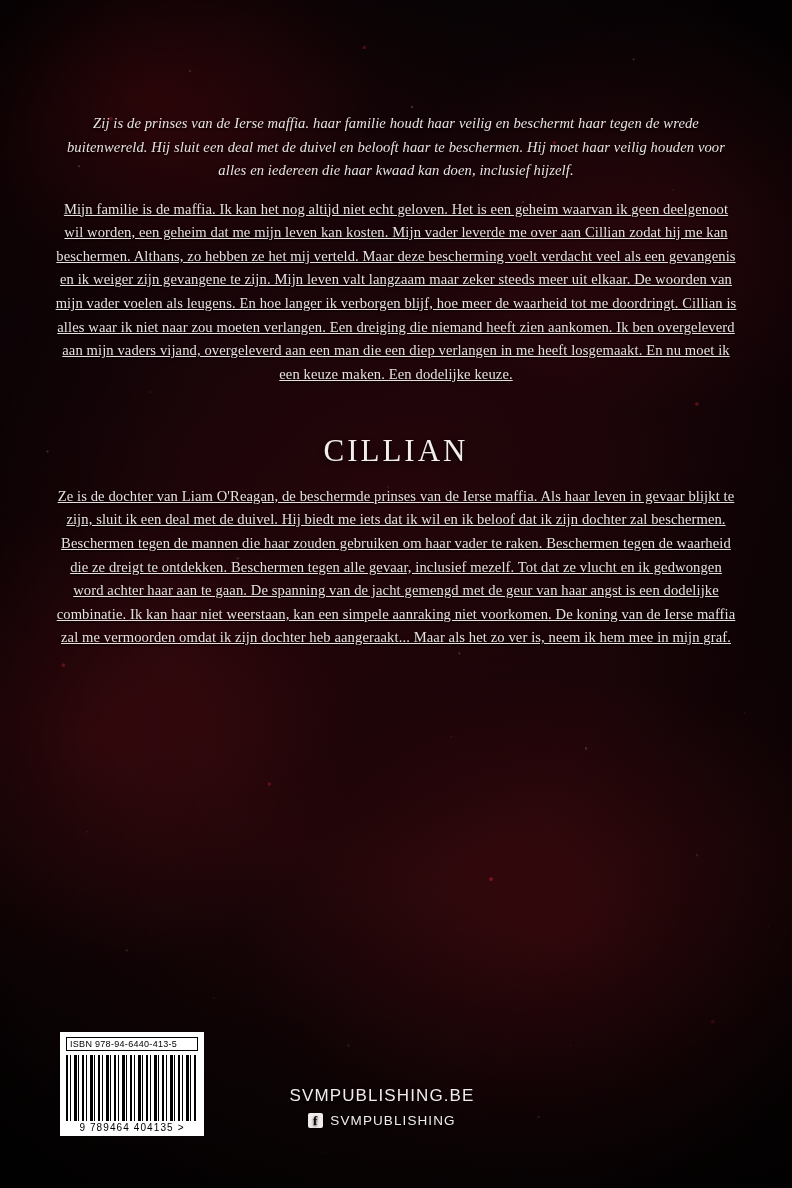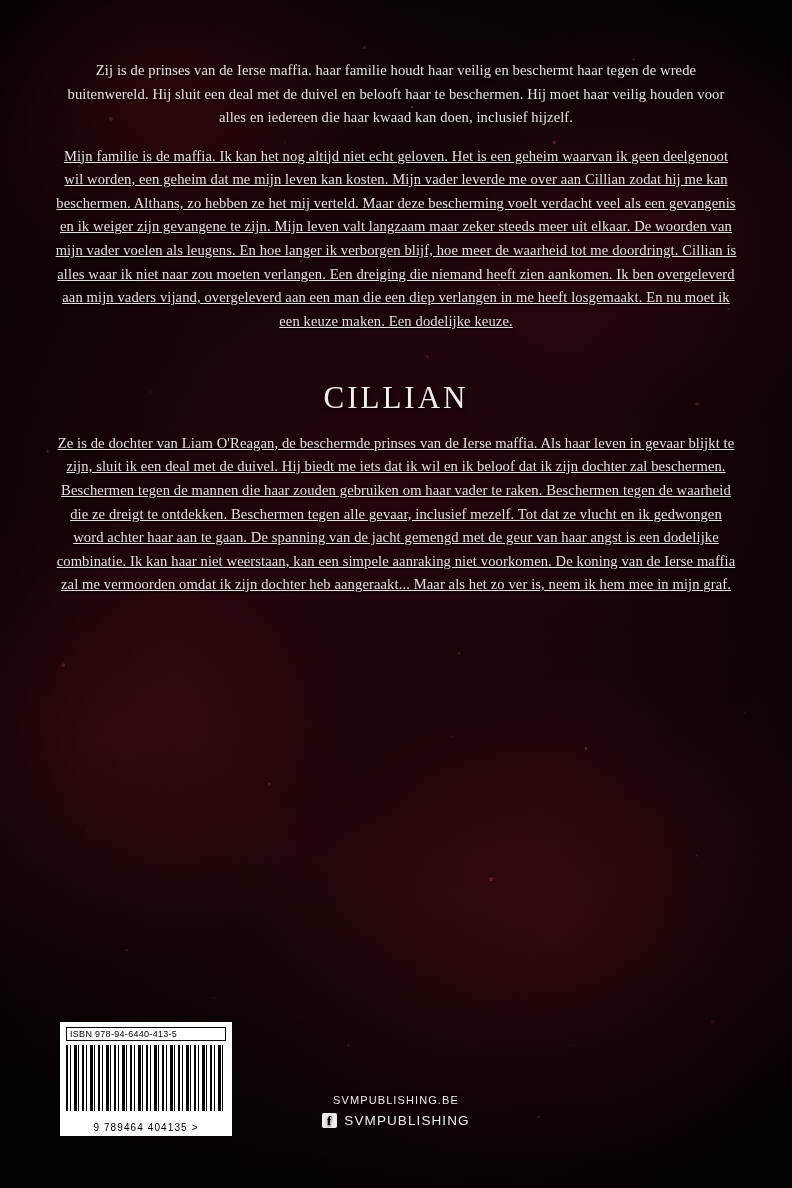--- a/index.html
+++ b/index.html
@@ -96,26 +96,27 @@
 
   .content {
     position: relative;
     z-index: 5;
     padding: 0 54px;
     color: #ece7e6;
     text-align: center;
   }
 
   .blurb {
-    margin-top: 59px;
+    margin-top: 112px;
     font-size: 14.6px;
     line-height: 1.62;
     color: #e8e2e1;
     text-shadow: 0 1px 3px rgba(0,0,0,0.85);
     letter-spacing: 0.1px;
+    font-style: italic;
   }
 
   .section-title {
     margin: 30px 0 16px;
     font-size: 31px;
     letter-spacing: 3px;
     color: #f2eeed;
     font-weight: 400;
     text-shadow: 0 2px 6px rgba(0,0,0,0.9);
   }
@@ -136,21 +137,21 @@
     right: 0;
     bottom: 52px;
     z-index: 6;
     display: flex;
     align-items: flex-end;
     padding: 0 60px;
   }
 
   .barcode-box {
     background: #fff;
-    width: 172px;
+    width: 144px;
     padding: 5px 6px 3px;
     box-sizing: border-box;
     color: #000;
     font-family: "Liberation Sans", sans-serif;
   }
   .isbn-line {
     border: 1px solid #000;
     font-size: 9px;
     padding: 1px 3px;
     letter-spacing: 0.3px;
@@ -169,32 +170,32 @@
       #000 8px, #000 11px,
       #fff 11px, #fff 12px,
       #000 12px, #000 13px,
       #fff 13px, #fff 16px
     );
   }
   .barcode-digits {
     font-size: 10px;
     letter-spacing: 1.1px;
     text-align: center;
-    margin-top: 11px;
+    margin-top: 1px;
     white-space: nowrap;
   }
 
   .publisher {
     flex: 1;
     text-align: center;
     padding-bottom: 8px;
     font-family: "Liberation Sans", sans-serif;
   }
   .pub-site {
-    font-size: 11px;
+    font-size: 17px;
     letter-spacing: 1.1px;
     color: #f0eceb;
     text-shadow: 0 1px 3px rgba(0,0,0,0.9);
   }
   .pub-social {
     margin-top: 7px;
     display: flex;
     align-items: center;
     justify-content: center;
     gap: 7px;

